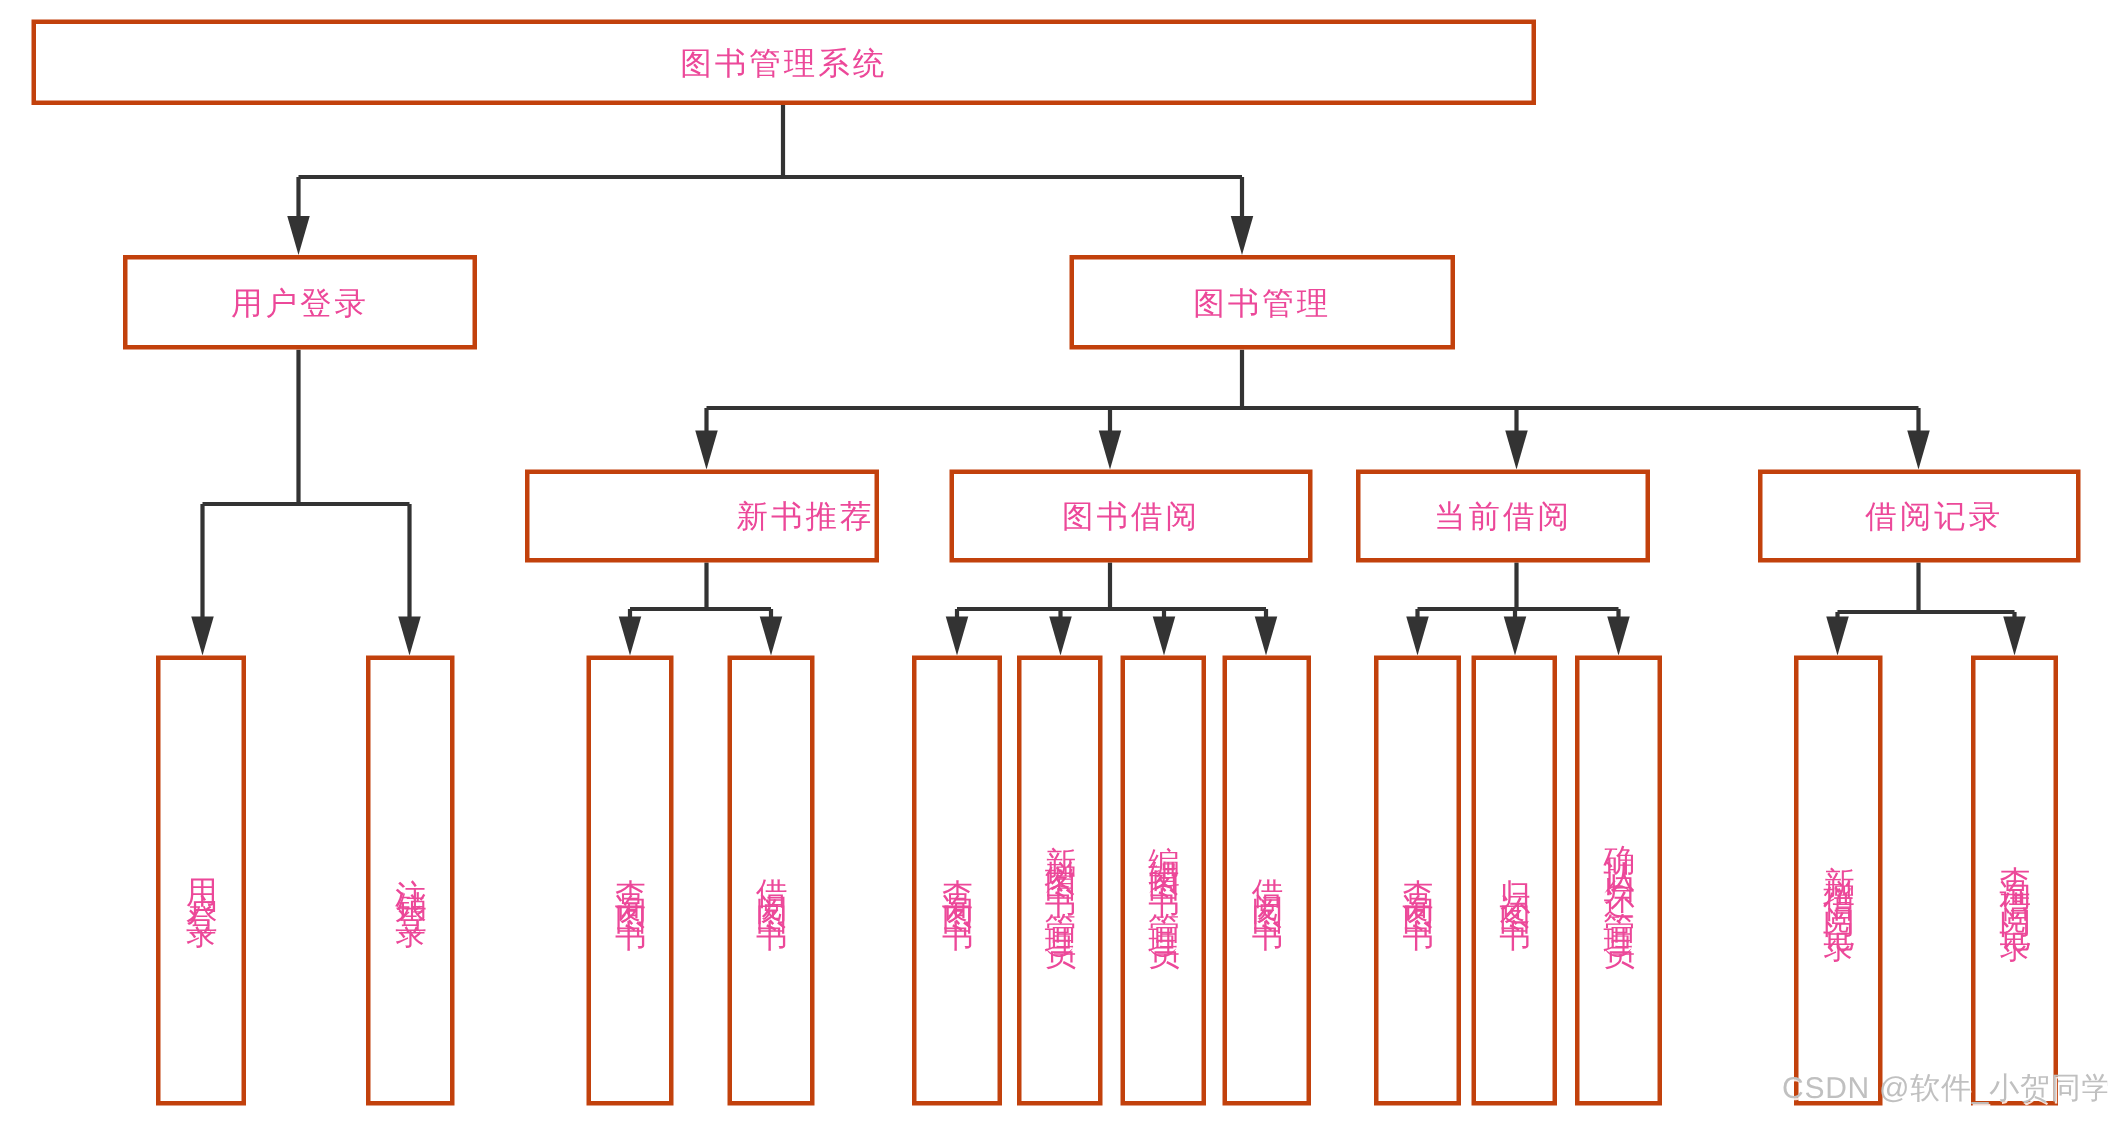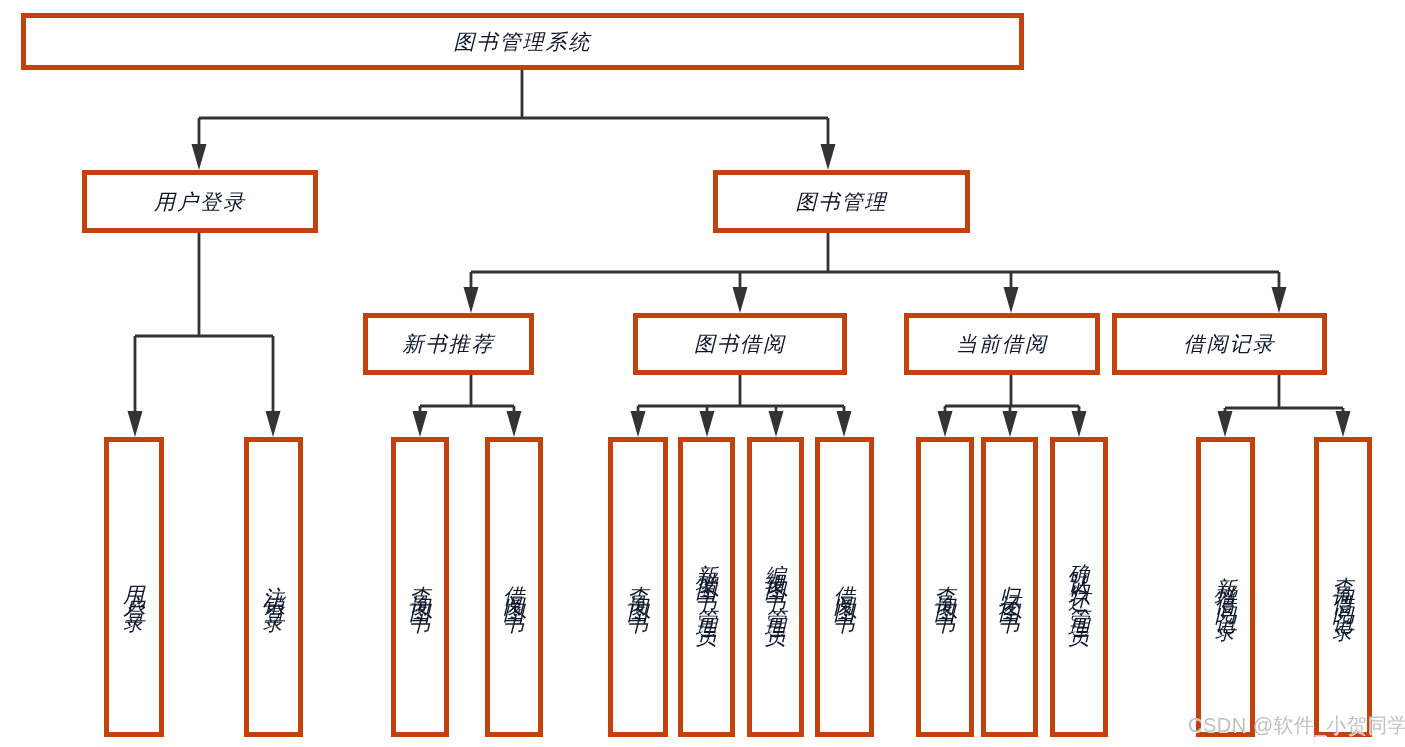--- a/index.html
+++ b/index.html
@@ -17,28 +17,27 @@
   }
   .connectors {
     position: absolute;
     left: 0;
     top: 0;
     z-index: 0;
   }
   .node, .vnode {
     position: absolute;
     box-sizing: border-box;
-    border: 5px solid #c2410c;
+    border: 3px solid #c2410c;
     background: #ffffff;
-    color: #0f172a;
+    color: #ec4899;
     display: flex;
     align-items: center;
     justify-content: center;
     z-index: 1;
-    font-style: italic;
   }
   .node {
     font-size: 21px;
     letter-spacing: 2px;
     white-space: nowrap;
   }
   .node.root { height: 57px; }
   .vnode { font-size: 21px; }
   .vnode > span {
     writing-mode: vertical-rl;
@@ -102,30 +101,30 @@
     <span>图书管理系统</span>
   </div>
 
   <div class="node lvl2" style="left:82px; width:236px;">
     <span>用户登录</span>
   </div>
   <div class="node lvl2" style="left:713px; width:257px;">
     <span>图书管理</span>
   </div>
 
-  <div class="node lvl3" style="left:363px; width:171px;">
+  <div class="node lvl3" style="left:350px; width:236px;justify-content:flex-end;">
     <span>新书推荐</span>
   </div>
-  <div class="node lvl3" style="left:633px; width:214px;">
+  <div class="node lvl3" style="left:633px; width:242px;">
     <span>图书借阅</span>
   </div>
   <div class="node lvl3" style="left:904px; width:196px;">
     <span>当前借阅</span>
   </div>
-  <div class="node lvl3" style="left:1112px; width:215px;padding-left:20px;">
+  <div class="node lvl3" style="left:1172px; width:215px;padding-left:20px;">
     <span>借阅记录</span>
   </div>
 
   <div class="vnode leaf" style="left:104px; width:60px;">
     <span>用户登录</span>
   </div>
   <div class="vnode leaf" style="left:244px; width:59px;">
     <span>注销登录</span>
   </div>
 

